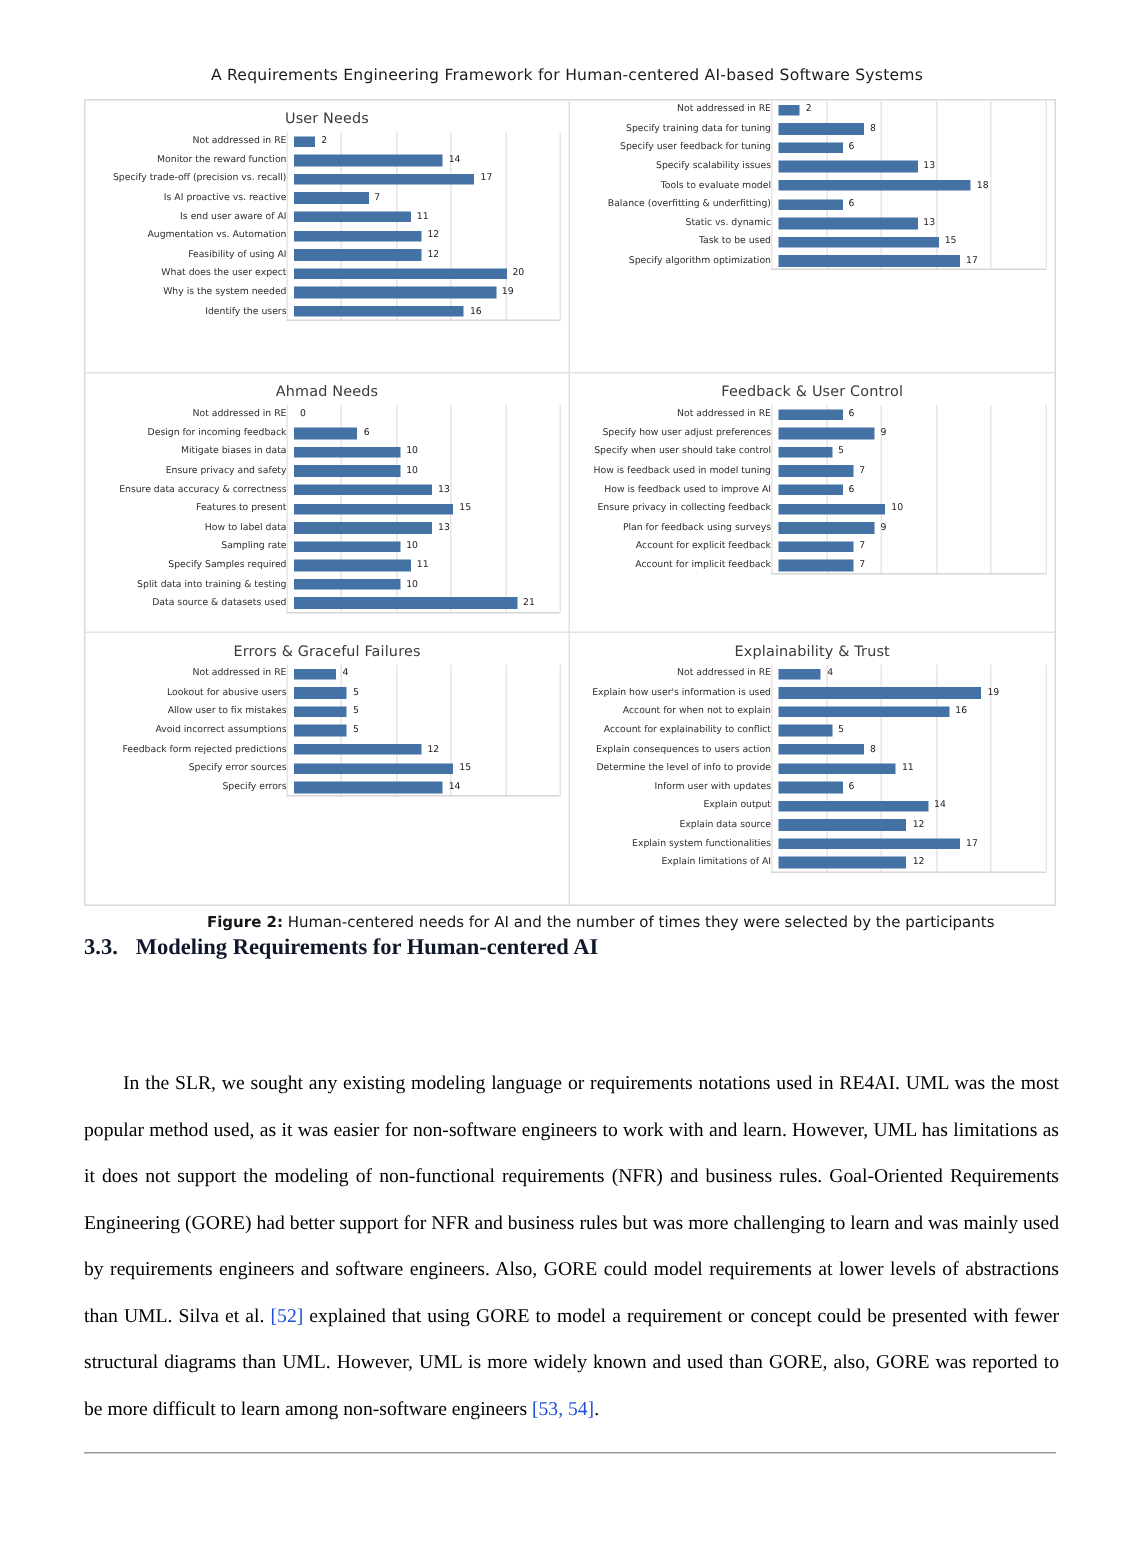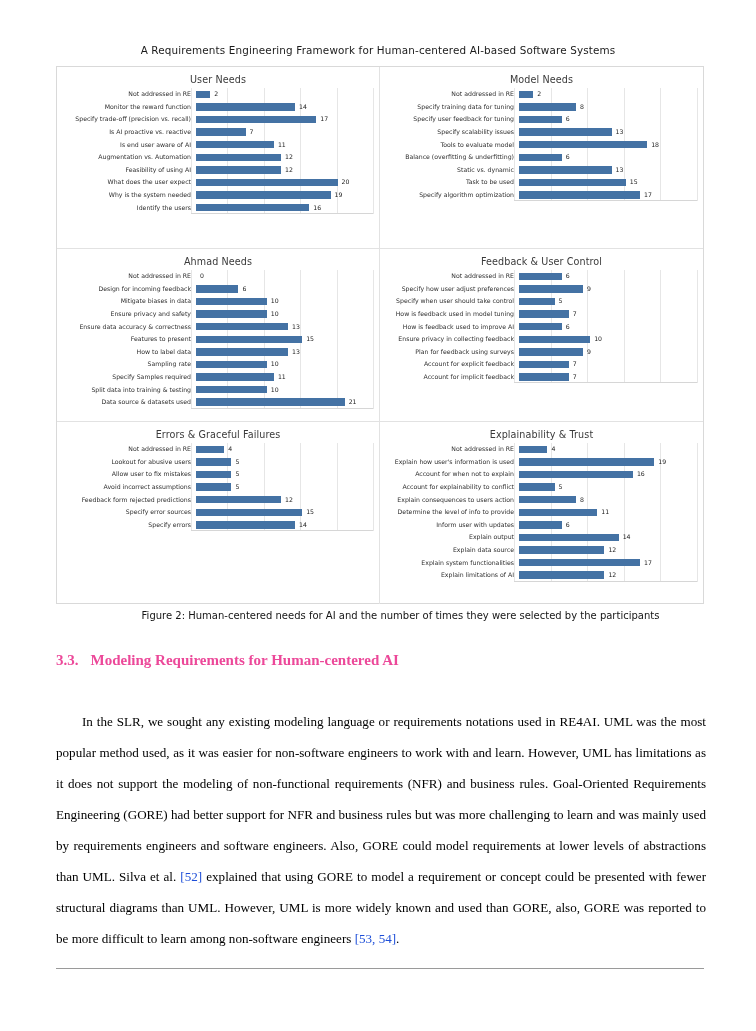--- a/index.html
+++ b/index.html
@@ -147,32 +147,32 @@
   .caption {
     position: absolute;
     top: 610px;
     left: 56px;
     width: 648px;
     text-align: center;
     font-family: "DejaVu Sans", sans-serif;
     font-size: 10px;
     color: #151515;
   }
-  .caption b { font-weight: normal; margin-left: 41px; }
+  .caption b { font-weight: bold; margin-left: 41px; }
 
   
   .section-heading {
     position: absolute;
-    top: 652px;
+    top: 624px;
     left: 56px;
     width: 648px;
     font-family: "Liberation Serif", serif;
     font-weight: bold;
     font-size: 15px;
-    color: #ec4899;
+    color: #0f172a;
   }
   .section-heading .num { margin-right: 12px; }
 
   
   .body-text {
     position: absolute;
     top: 706px;
     left: 56px;
     width: 650px;
     font-family: "Liberation Serif", serif;
@@ -314,21 +314,20 @@
                 <div class="bar-track">
                   <div class="bar" style="background: rgb(68, 114, 164); width: 64%;"></div>
                   <div class="bar-value">16</div>
                 </div>
               </div>
             </div>
             <div class="axis-base"></div>
           </div>
         </div>
         <div class="panel">
-          <div class="panel-title">Model Needs</div>
           <div class="chart">
             <div class="gridlines">
               <span style="left: 0%;"></span>
               <span style="left: 20%;"></span>
               <span style="left: 40%;"></span>
               <span style="left: 60%;"></span>
               <span style="left: 80%;"></span>
               <span style="left: 100%;"></span>
             </div>
             <div class="row">

